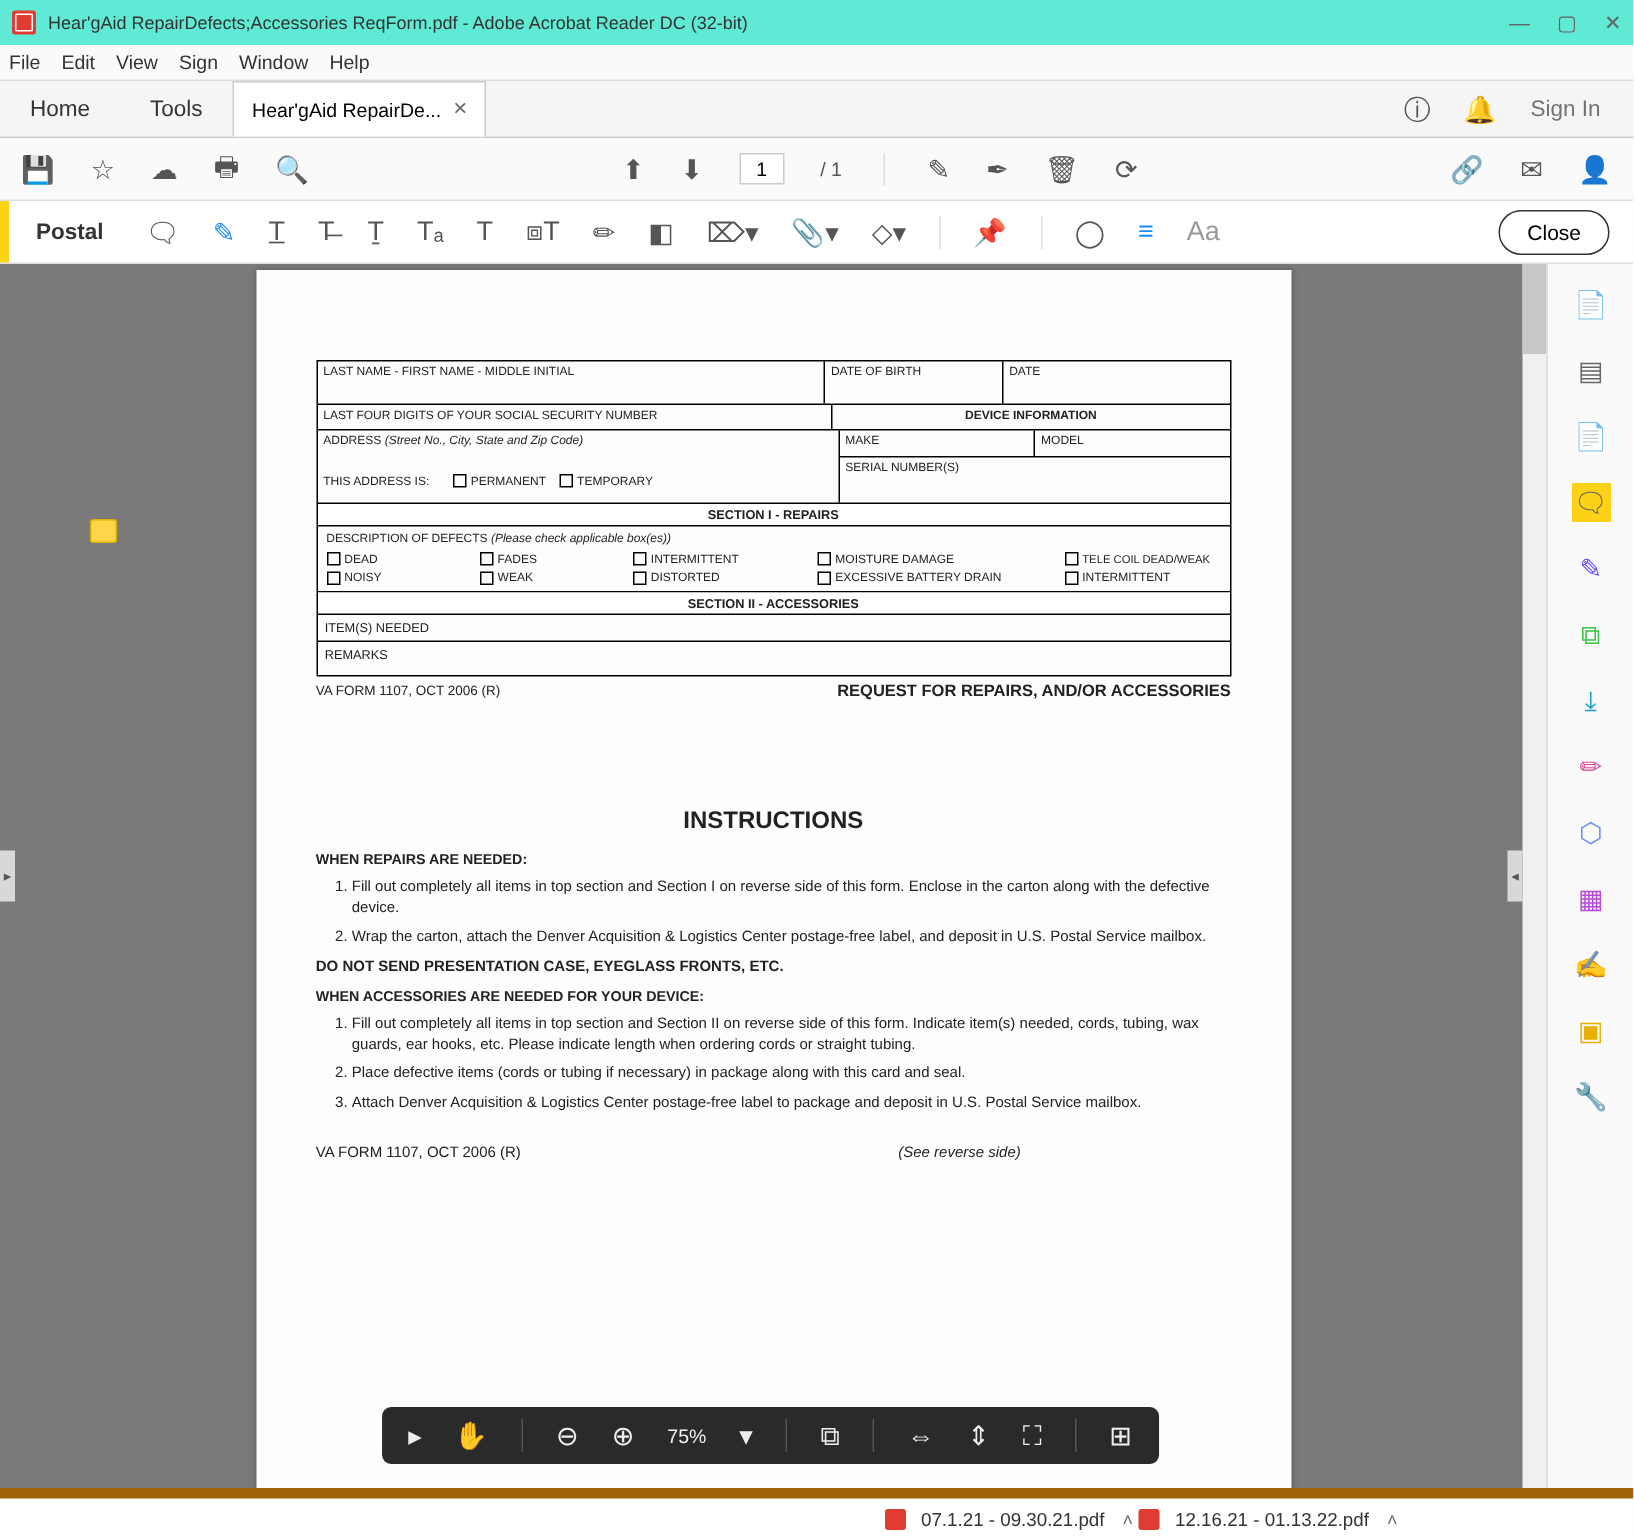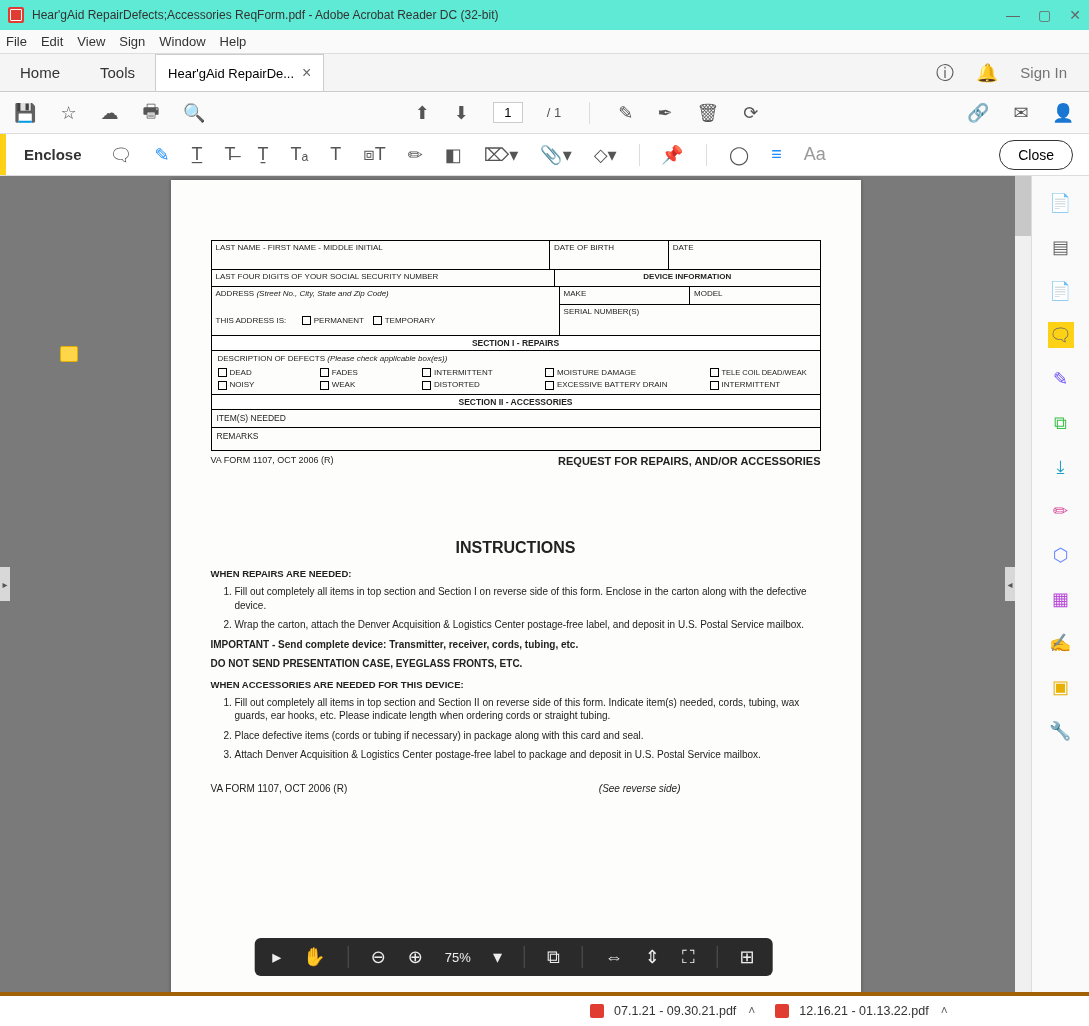--- a/index.html
+++ b/index.html
@@ -52,21 +52,21 @@
 .instructions ol { margin-left: 24px; }
 .instructions li { margin-bottom: 6px; }
 .side-panel { position: absolute; top: 176px; bottom: 34px; right: 0; width: 58px; background: #fafafa; border-left: 1px solid #ddd; display: flex; flex-direction: column; align-items: center; padding-top: 14px; gap: 18px; }
 .side-panel .sicon { width: 26px; height: 26px; display: flex; align-items: center; justify-content: center; font-size: 18px; color: #666; cursor: pointer; }
 .side-panel .sicon.active { background: #fcd116; }
 .scrollbar { position: absolute; top: 176px; bottom: 34px; right: 58px; width: 16px; background: #f0f0f0; }
 .scrollbar .thumb { position: absolute; top: 0; width: 100%; height: 60px; background: #c8c8c8; }
 .float-toolbar { position: absolute; bottom: 50px; left: 50%; transform: translateX(-56%); background: #2a2a2a; border-radius: 6px; display: flex; align-items: center; padding: 8px 18px; gap: 22px; color: #eee; font-size: 18px; }
 .float-toolbar .zoom-txt { font-size: 13px; }
 .float-toolbar .fsep { width: 1px; height: 22px; background: #555; }
-.taskbar { position: absolute; bottom: 0; left: 0; right: 0; height: 34px; background: #fff; border-top: 4px solid #a16207; display: flex; align-items: center; padding-left: 590px; gap: 20px; font-size: 12.5px; color: #333; }
+.taskbar { position: absolute; bottom: 0; left: 0; right: 0; height: 34px; background: #fff; border-top: 7px solid #a16207; display: flex; align-items: center; padding-left: 590px; gap: 4px; font-size: 12.5px; color: #333; }
 .taskbar .pdf-icon { width: 14px; height: 14px; background: #e03c31; border-radius: 2px; display: inline-block; vertical-align: middle; margin-right: 6px; }
 .taskbar .tb-item { display: flex; align-items: center; gap: 4px; cursor: pointer; }
 .taskbar .chev { font-size: 12px; color: #666; margin-left: 8px; }
 .ico { cursor: pointer; }
 .collapse-handle { position: absolute; top: 567px; width: 10px; height: 34px; background: #d8d8d8; display: flex; align-items: center; justify-content: center; font-size: 10px; color: #555; }
 .collapse-left { left: 0; }
 .collapse-right { right: 58px; margin-right: 16px; }
 </style>
 </head>
 <body>
@@ -122,21 +122,21 @@
   <span class="ico">🗑</span>
   <span class="ico">⟳</span>
   <div class="spacer"></div>
   <span class="ico">🔗</span>
   <span class="ico">✉</span>
   <span class="ico">👤</span>
 </div>
 
 <div class="toolbar2">
   <div class="handle"></div>
-  <div class="comment-lbl">Enclose</div>
+  <div class="comment-lbl">Postal</div>
   <div class="tools">
     <span class="ico">🗨</span>
     <span class="ico" style="color:#1a8cff">✎</span>
     <span class="ico">T̲</span>
     <span class="ico">T̶</span>
     <span class="ico">Ṯ</span>
     <span class="ico">Tₐ</span>
     <span class="ico">T</span>
     <span class="ico">⧈T</span>
     <span class="ico">✏</span>
@@ -218,23 +218,22 @@
       <span class="req-title">REQUEST FOR REPAIRS, AND/OR ACCESSORIES</span>
     </div>
 
     <div class="instructions">
       <h3>INSTRUCTIONS</h3>
       <div class="sub">WHEN REPAIRS ARE NEEDED:</div>
       <ol>
         <li>Fill out completely all items in top section and Section I on reverse side of this form. Enclose in the carton along with the defective device.</li>
         <li>Wrap the carton, attach the Denver Acquisition &amp; Logistics Center postage-free label, and deposit in U.S. Postal Service mailbox.</li>
       </ol>
-      <div style="margin:6px 0;font-weight:bold">IMPORTANT - Send complete device:  Transmitter, receiver, cords, tubing, etc.</div>
       <div style="font-weight:bold">DO NOT SEND PRESENTATION CASE, EYEGLASS FRONTS, ETC.</div>
-      <div class="sub">WHEN ACCESSORIES ARE NEEDED FOR THIS DEVICE:</div>
+      <div class="sub">WHEN ACCESSORIES ARE NEEDED FOR YOUR DEVICE:</div>
       <ol>
         <li>Fill out completely all items in top section and Section II on reverse side of this form. Indicate item(s) needed, cords, tubing, wax guards, ear hooks, etc. Please indicate length when ordering cords or straight tubing.</li>
         <li>Place defective items (cords or tubing if necessary) in package along with this card and seal.</li>
         <li>Attach Denver Acquisition &amp; Logistics Center postage-free label to package and deposit in U.S. Postal Service mailbox.</li>
       </ol>
       <div style="display:flex;justify-content:space-between;margin-top:20px">
         <span>VA FORM 1107, OCT 2006 (R)</span>
         <span style="font-style:italic;margin-right:140px">(See reverse side)</span>
       </div>
     </div>

